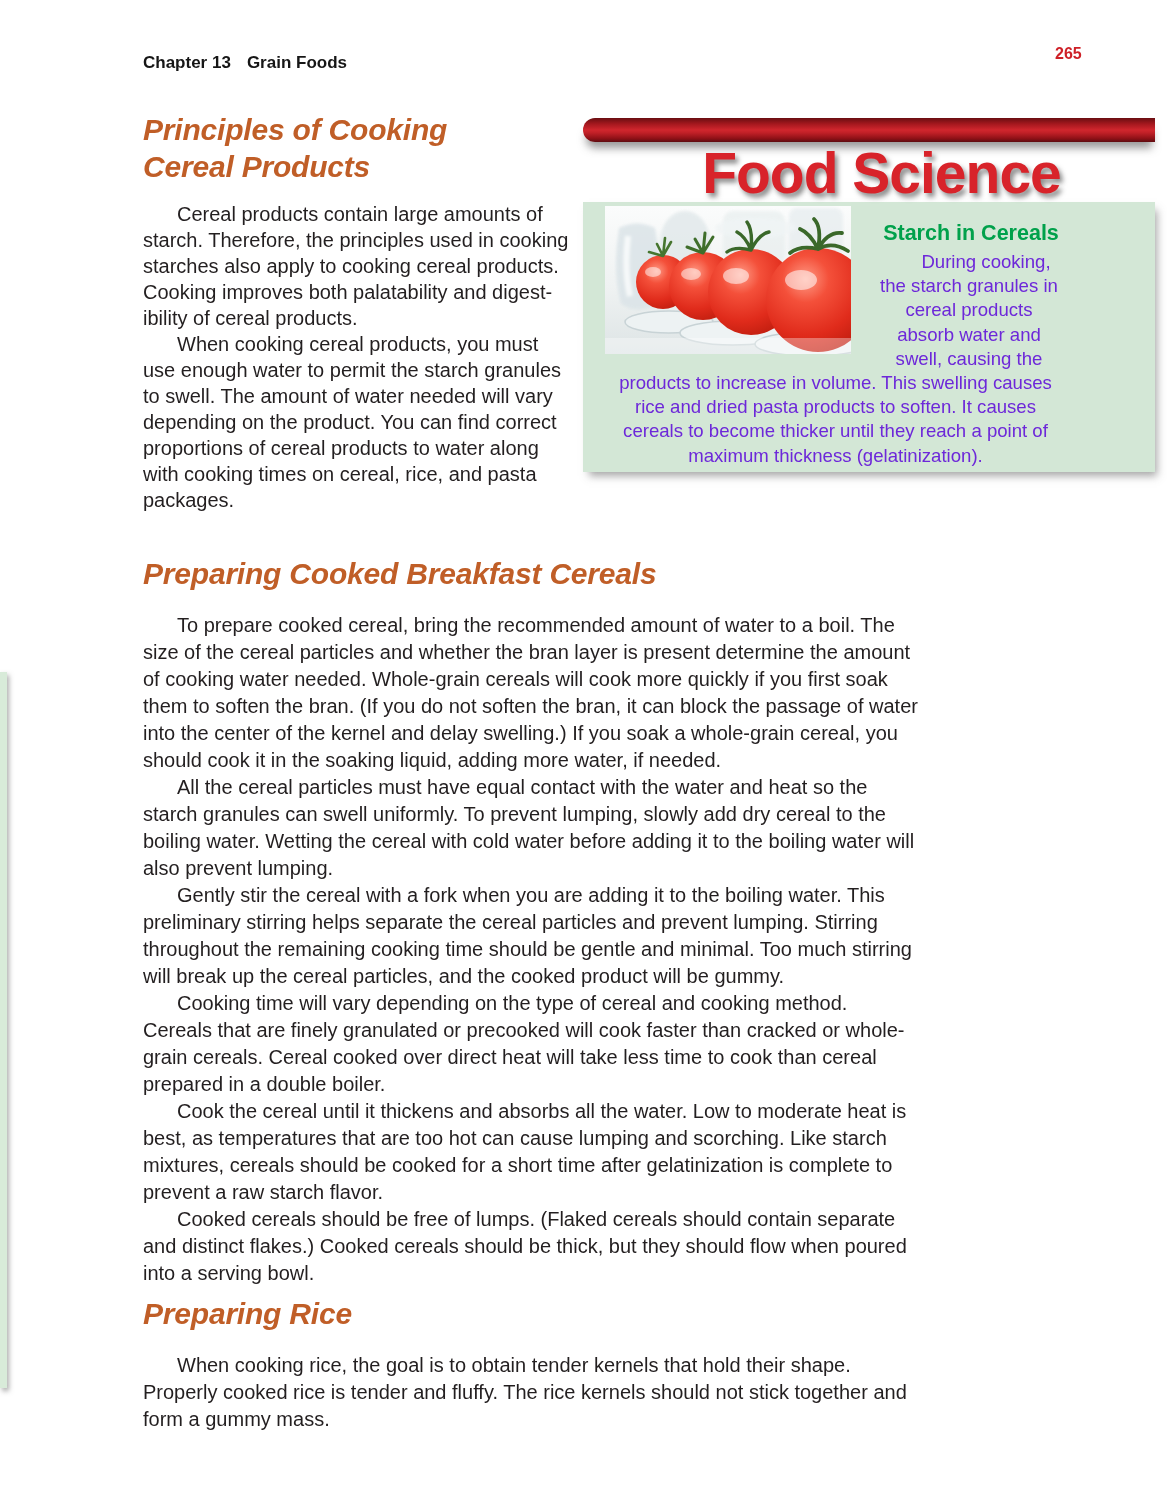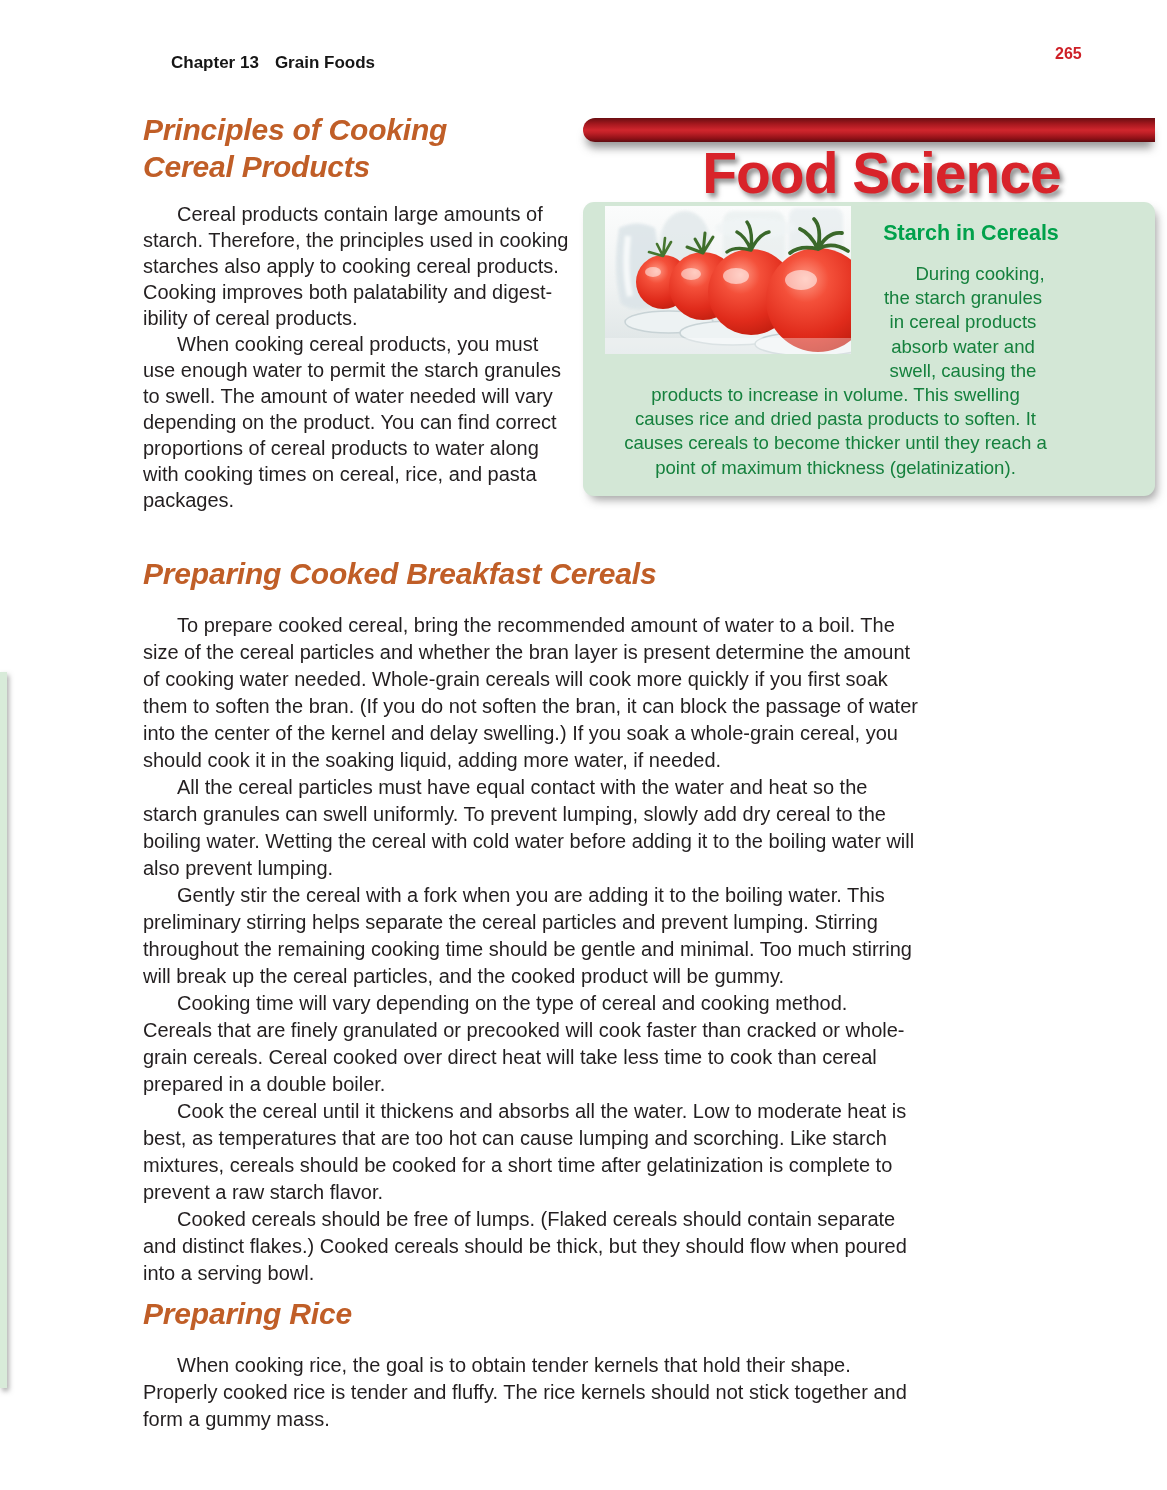--- a/index.html
+++ b/index.html
@@ -1,21 +1,21 @@
 <!DOCTYPE html>
 <html style="--accent-orange: #C05E27; --accent-red: #CE2027; --panel-green: #D3E7D6; --strip-green: #D8EBD9; --topic-green: #00A14B;"><head>
 <meta charset="utf-8">
 <style>
   html,body{margin:0;padding:0;background:#ffffff;}
   .page{
     position:relative;width:1167px;height:1490px;background:#fff;
     font-family:"Liberation Sans",sans-serif;color:#231f20;overflow:hidden;
   }
   
-  .page-header{position:absolute;left:143px;top:53px;font-size:17px;font-weight:bold;color:#161616;margin-left:28px;}
+  .page-header{position:absolute;left:143px;top:53px;font-size:17px;font-weight:bold;color:#161616;}
   .chapter-label{margin-right:16px;}
   .page-number{position:absolute;left:1055px;top:45px;font-size:16px;font-weight:bold;color:var(--accent-red,#ce2027);}
 
   
   .head{
     font-size:30px;line-height:37px;font-style:italic;font-weight:bold;
     color:var(--accent-orange,#c05e27);margin:0 0 16px 0;letter-spacing:-.2px;
   }
   .head-narrow{width:380px;}
 
@@ -38,26 +38,25 @@
     box-shadow:0 9px 9px -3px rgba(70,70,70,.55);
   }
   .fs-title{
     margin:2px 0 0 25px;font-size:57px;line-height:58px;font-weight:bold;letter-spacing:-1px;
     color:#d8232a;text-shadow:3px 4px 5px rgba(110,110,110,.8);white-space:nowrap;
   }
   .fs-panel{
     margin-top:0;background:var(--panel-green,#d3e7d6);
     padding:18px 89px 0 22px;min-height:244px;box-sizing:border-box;
     box-shadow:4px 6px 8px -2px rgba(80,80,80,.5);
-    border-radius:11px;
   }
   .fs-panel::after{content:"";display:block;clear:both;height:0;}
   .fs-photo{float:left;width:246px;height:148px;margin:-14px 25px 16px 0;display:block;}
   .fs-topic{margin:0;font-size:21.5px;line-height:26px;font-weight:bold;color:var(--topic-green,#00a14b);}
-  .fs-body{margin:16px;font-size:18.6px;line-height:24.2px;text-indent:34px;color:#15803d;}
+  .fs-body{margin:4px;font-size:18.6px;line-height:24.2px;text-indent:34px;color:#6d28d9;}
 
   
   .bleed-strip{
     position:absolute;left:0;top:672px;width:7px;height:716px;
     background:var(--strip-green,#d8ebd9);
     box-shadow:2px 3px 5px rgba(90,90,90,.5);
   }
 </style>
 </head>
 <body>

